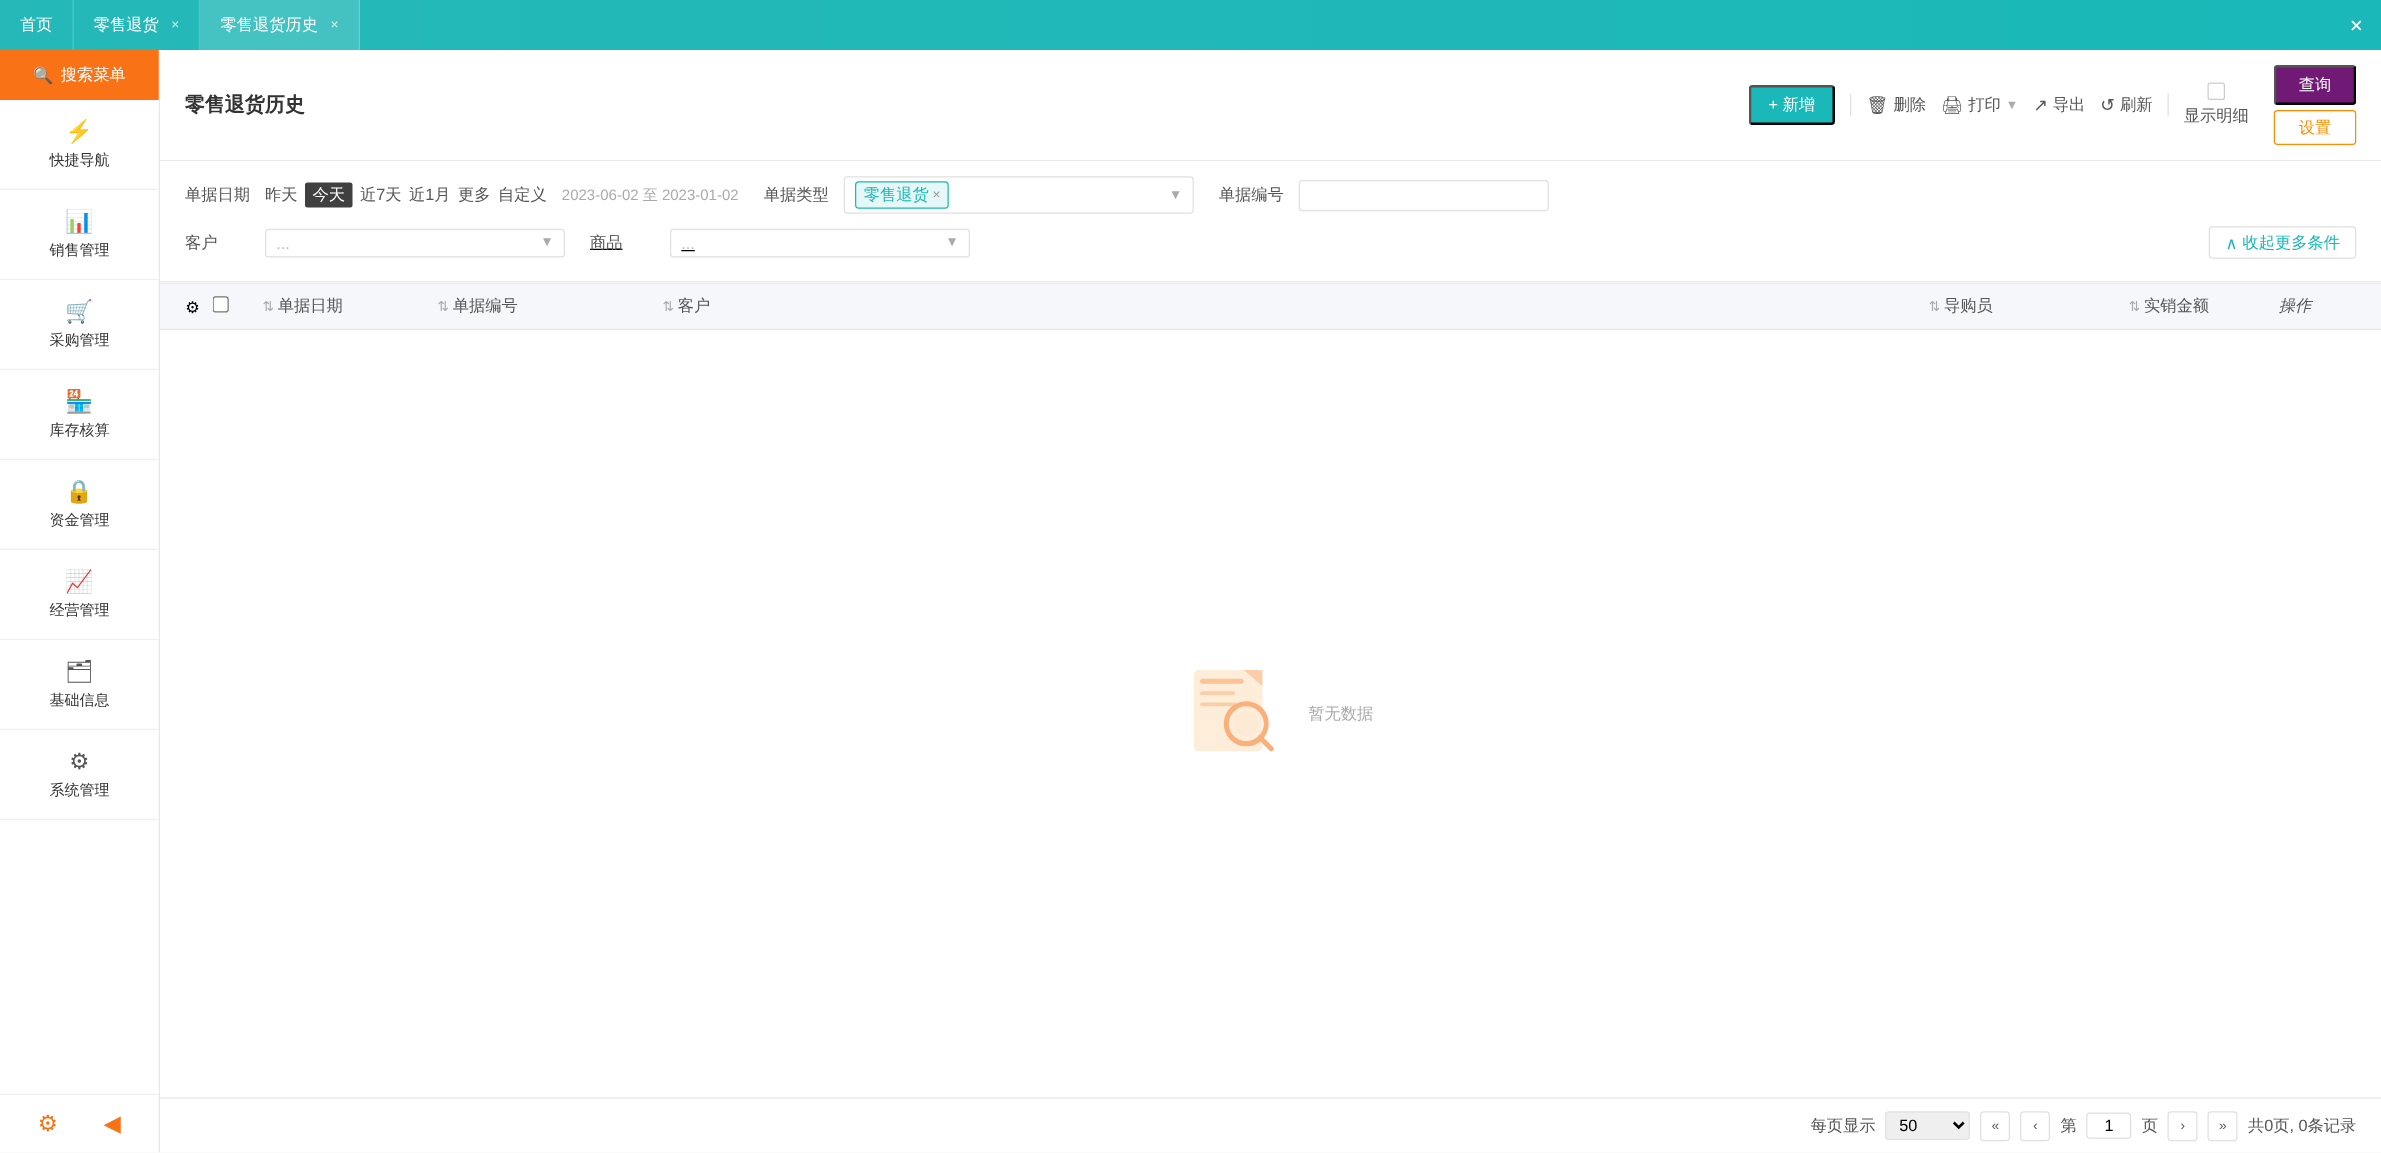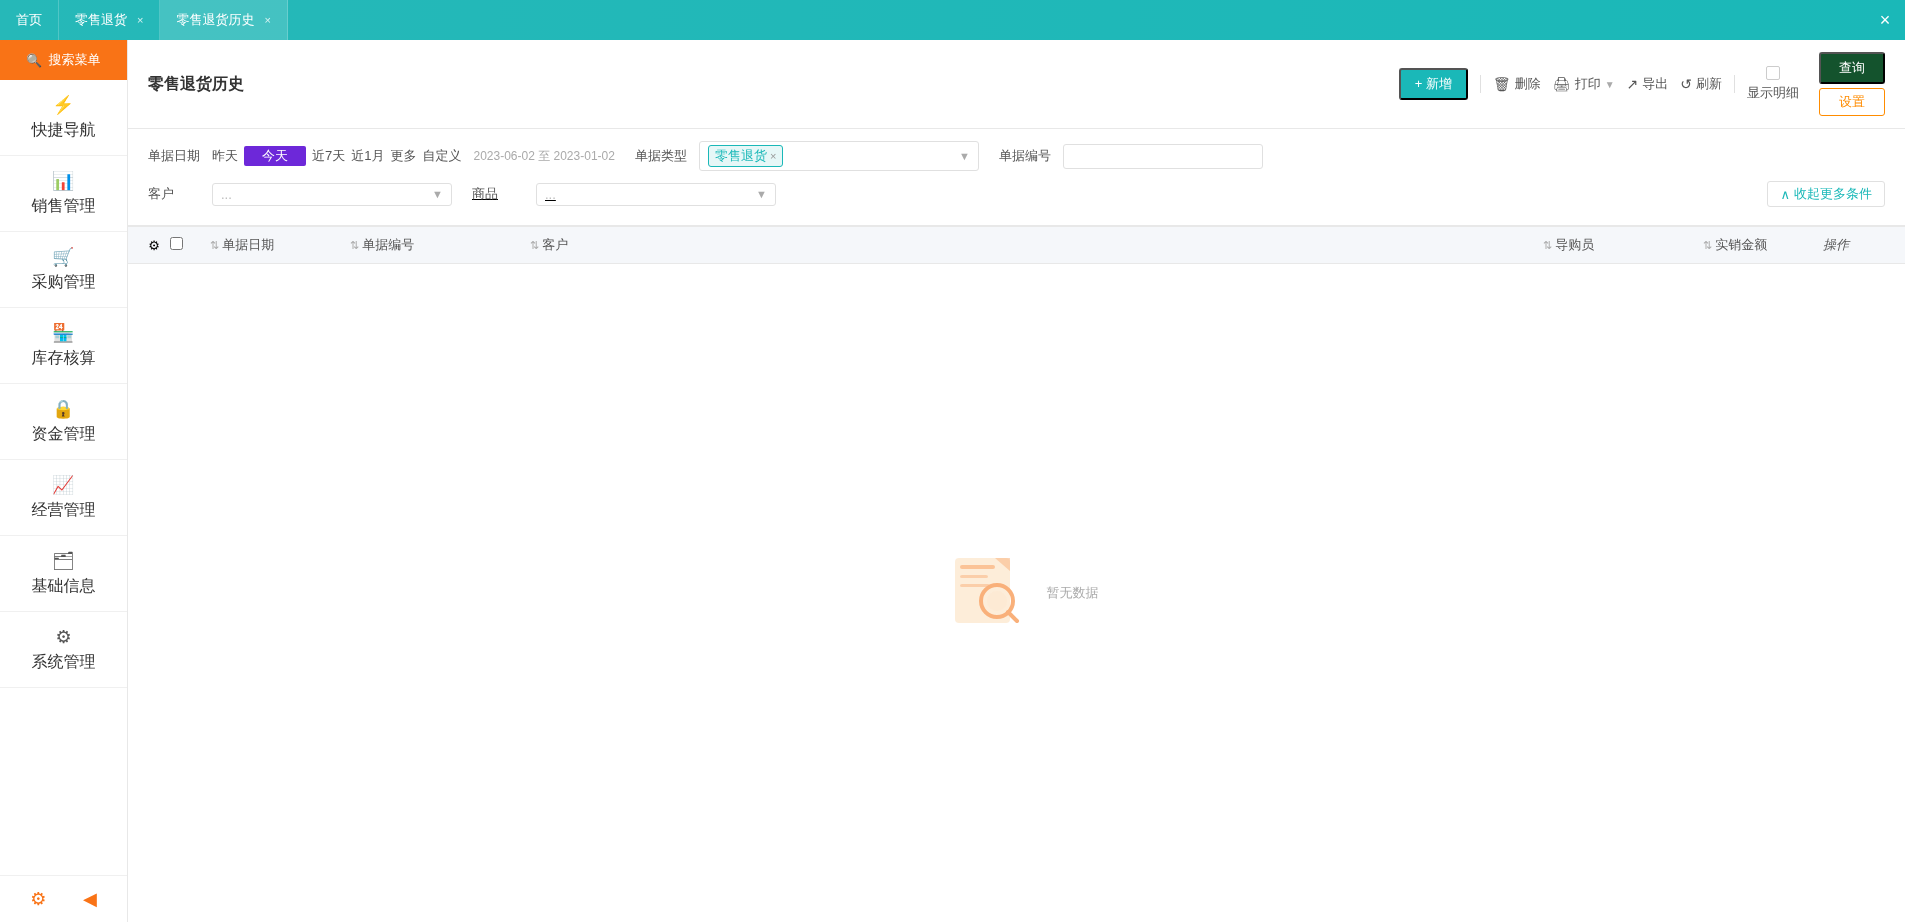--- a/index.html
+++ b/index.html
@@ -83,21 +83,21 @@
       flex-direction: column;
       align-items: center;
       justify-content: center;
       padding: 14px 8px;
       cursor: pointer;
       border-bottom: 1px solid #f0f0f0;
       color: #333;
       gap: 4px;
     }
     .sidebar-item .icon { font-size: 18px; color: #555; }
-    .sidebar-item .label { font-size: 16px; color: #333; text-align: center; }
+    .sidebar-item .label { font-size: 12px; color: #333; text-align: center; }
     .sidebar-bottom {
       margin-top: auto;
       display: flex;
       align-items: center;
       justify-content: space-around;
       padding: 12px;
       border-top: 1px solid #f0f0f0;
     }
     .sidebar-bottom-icon {
       font-size: 18px;
@@ -148,21 +148,21 @@
       color: #fff;
       padding: 5px 14px;
       border-radius: 3px;
       cursor: pointer;
       display: flex;
       align-items: center;
       gap: 4px;
       font-size: 13px;
     }
     .btn-query {
-      background: #14532d;
+      background: #701a75;
       color: #fff;
       padding: 5px 18px;
       border-radius: 3px;
       cursor: pointer;
       font-size: 13px;
     }
     .btn-settings {
       background: #fff;
       color: #ff8c00;
       border: 1px solid #ff8c00;
@@ -216,23 +216,23 @@
       display: flex;
       align-items: center;
       gap: 6px;
     }
     .date-btn {
       color: #555;
       cursor: pointer;
       font-size: 13px;
     }
     .date-btn.active {
-      background: #6d28d9;
+      background: #404040;
       color: #fff;
-      padding: 1px 18px;
+      padding: 1px 6px;
       border-radius: 2px;
     }
     .date-range {
       color: #aaa;
       font-size: 12px;
       margin-left: 4px;
     }
     .filter-input {
       border: 1px solid #e0e0e0;
       border-radius: 3px;
@@ -597,15 +597,31 @@
           <circle cx="62" cy="58" r="16" fill="none" stroke="#f9b07a" stroke-width="4"></circle>
           <circle cx="62" cy="58" r="10" fill="#fde8d0" opacity="0.6"></circle>
           <line x1="73" y1="69" x2="82" y2="78" stroke="#f9b07a" stroke-width="4" stroke-linecap="round"></line>
 
           <polygon points="60,15 75,15 75,28" fill="#f9b07a" opacity="0.5"></polygon>
         </svg>
         <span>暂无数据</span>
       </div>
     </div>
 
+    <div class="pagination">
+      <span>每页显示</span>
+      <select class="page-size-select">
+        <option value="50">50</option>
+        <option value="100">100</option>
+        <option value="200">200</option>
+      </select>
+      <div class="page-nav-btn">«</div>
+      <div class="page-nav-btn">‹</div>
+      <span>第</span>
+      <input class="page-input" type="text" value="1" style="">
+      <span>页</span>
+      <div class="page-nav-btn">›</div>
+      <div class="page-nav-btn">»</div>
+      <span>共0页, 0条记录</span>
+    </div>
 
   </div>
 </div>
 
 </body></html>

